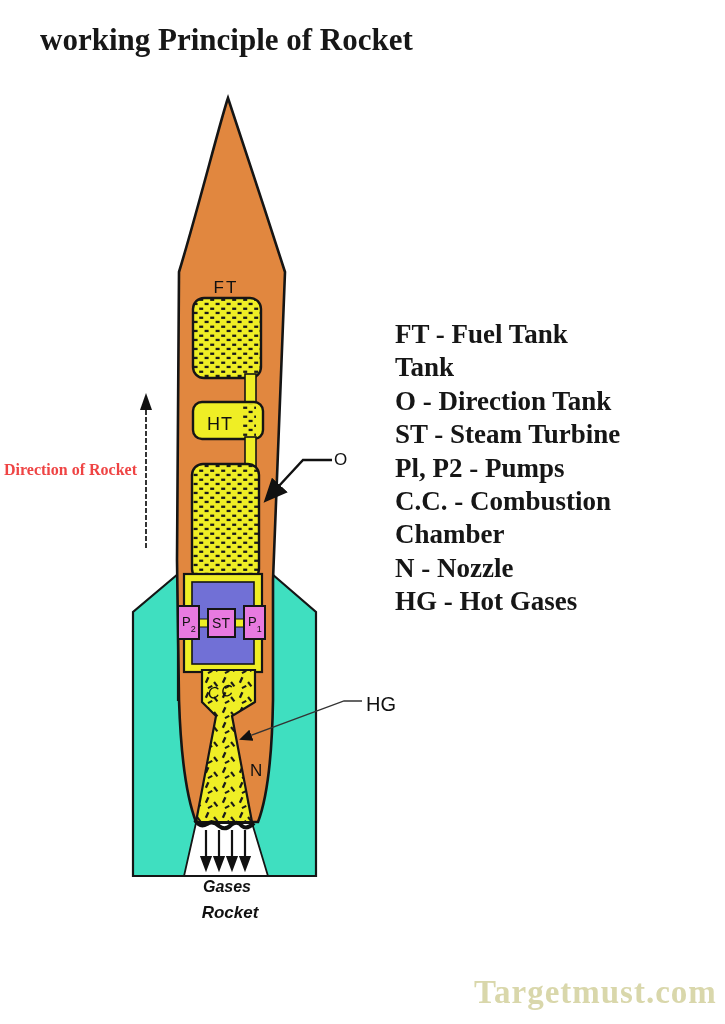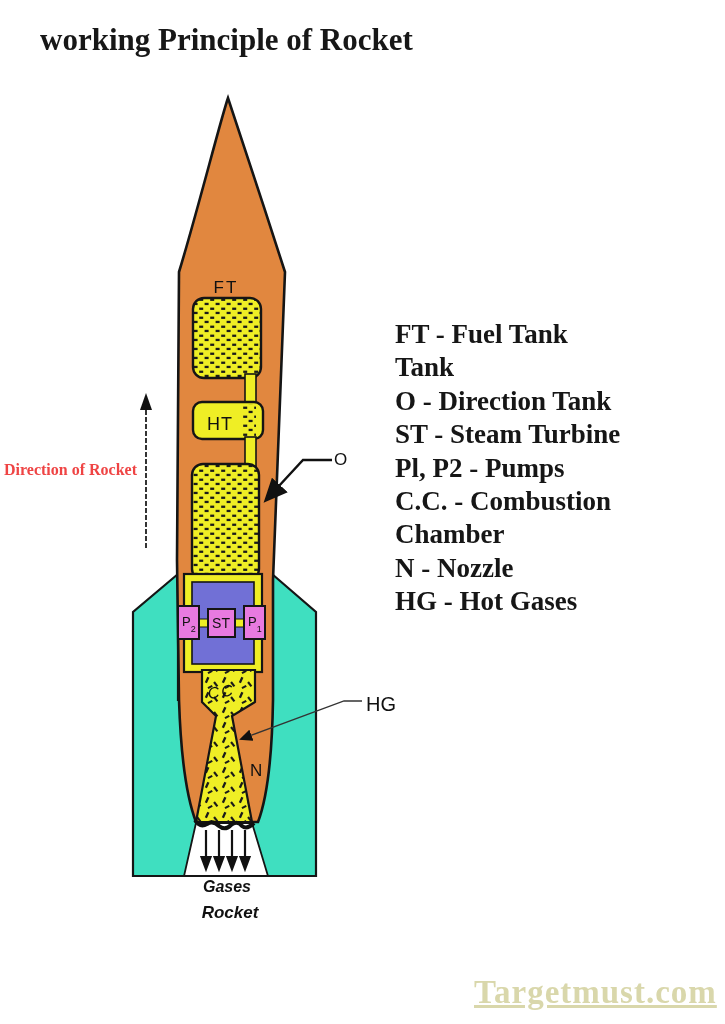--- a/index.html
+++ b/index.html
@@ -18,21 +18,21 @@
     font-size:27px;font-weight:bold;color:#161616;line-height:33.4px;margin-left:44px;
   }
   .direction-label{
     position:absolute;left:4px;top:461px;
     font-family:"Liberation Serif", serif;
     font-size:16px;font-weight:bold;color:#ef4444;white-space:nowrap;
   }
   .watermark{
     position:absolute;left:474px;top:974px;
     font-family:"Liberation Serif", serif;
-    font-size:33px;font-weight:bold;color:#d9d7ab;letter-spacing:1px;text-decoration:underline;
+    font-size:33px;font-weight:bold;color:#d9d7ab;letter-spacing:1px;
   }
   svg{position:absolute;left:0;top:0;}
   svg text{font-family:"Liberation Sans", sans-serif;fill:#111;}
   .lbl-sketch{font-family:"Liberation Sans", sans-serif;}
 </style>
 </head>
 <body>
 
 <div class="page-title">working Principle of Rocket</div>
 

